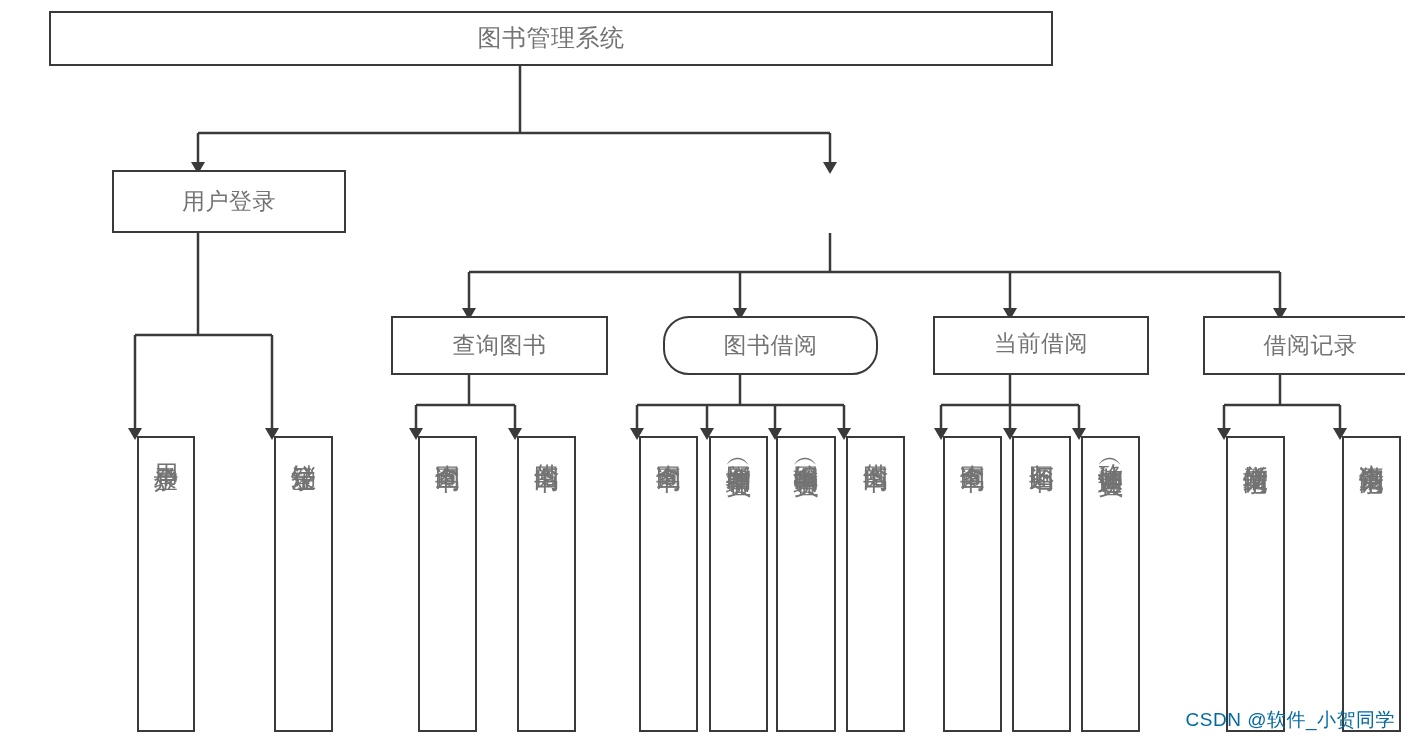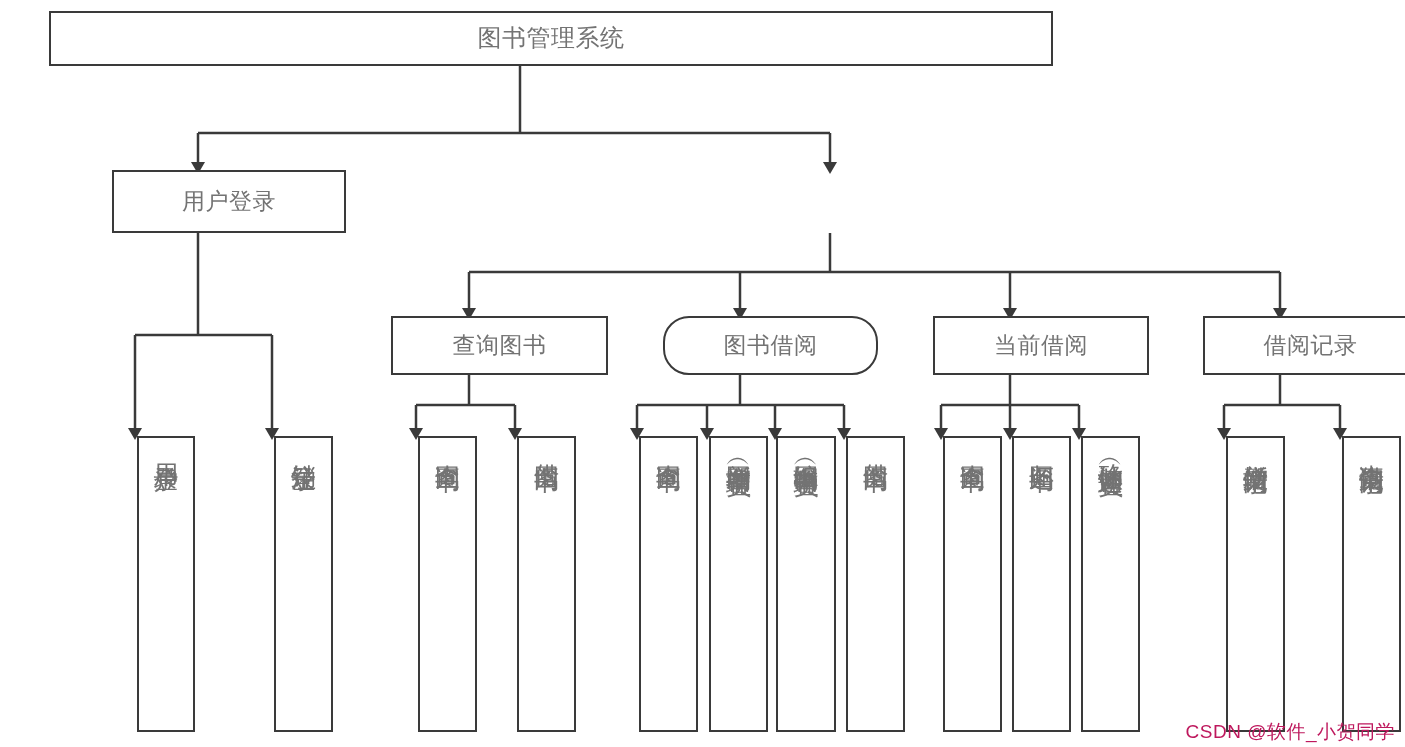--- a/index.html
+++ b/index.html
@@ -66,23 +66,23 @@
     height: auto;
     max-height: 286px;
     text-align: center;
   }
   .node.vert.tall .node-label {
     max-height: 286px;
   }
   #watermark {
     position: absolute;
     right: 10px;
-    bottom: 2px;
+    bottom: 14px;
     font-size: 19px;
-    color: #be185d;
+    color: #0369a1;
     letter-spacing: 0.5px;
     white-space: nowrap;
     user-select: none;
   }
 </style>
 </head>
 <body>
 
 <div id="diagram-canvas">
 
@@ -144,21 +144,21 @@
   <div class="node horiz" style="left:81px; top:170px; width:234px; height:63px;">
     <span class="node-label">用户登录</span>
   </div>
 
   <div class="node horiz" style="left:360px; top:316px; width:217px; height:59px;">
     <span class="node-label">查询图书</span>
   </div>
   <div class="node horiz" style="left:632px; top:316px; width:215px; height:59px;border-radius:26px;">
     <span class="node-label">图书借阅</span>
   </div>
-  <div class="node horiz" style="left:902px; top:316px; width:216px; height:59px;">
+  <div class="node horiz" style="left:902px; top:316px; width:216px; height:59px;font-family:Liberation Mono, monospace;">
     <span class="node-label">当前借阅</span>
   </div>
   <div class="node horiz" style="left:1172px; top:316px; width:215px; height:59px;">
     <span class="node-label">借阅记录</span>
   </div>
 
   <div class="node vert tall" style="left:106px; top:436px; width:58px; height:296px;">
     <span class="node-label">用户登录</span>
   </div>
   <div class="node vert tall" style="left:243px; top:436px; width:59px; height:296px;">

